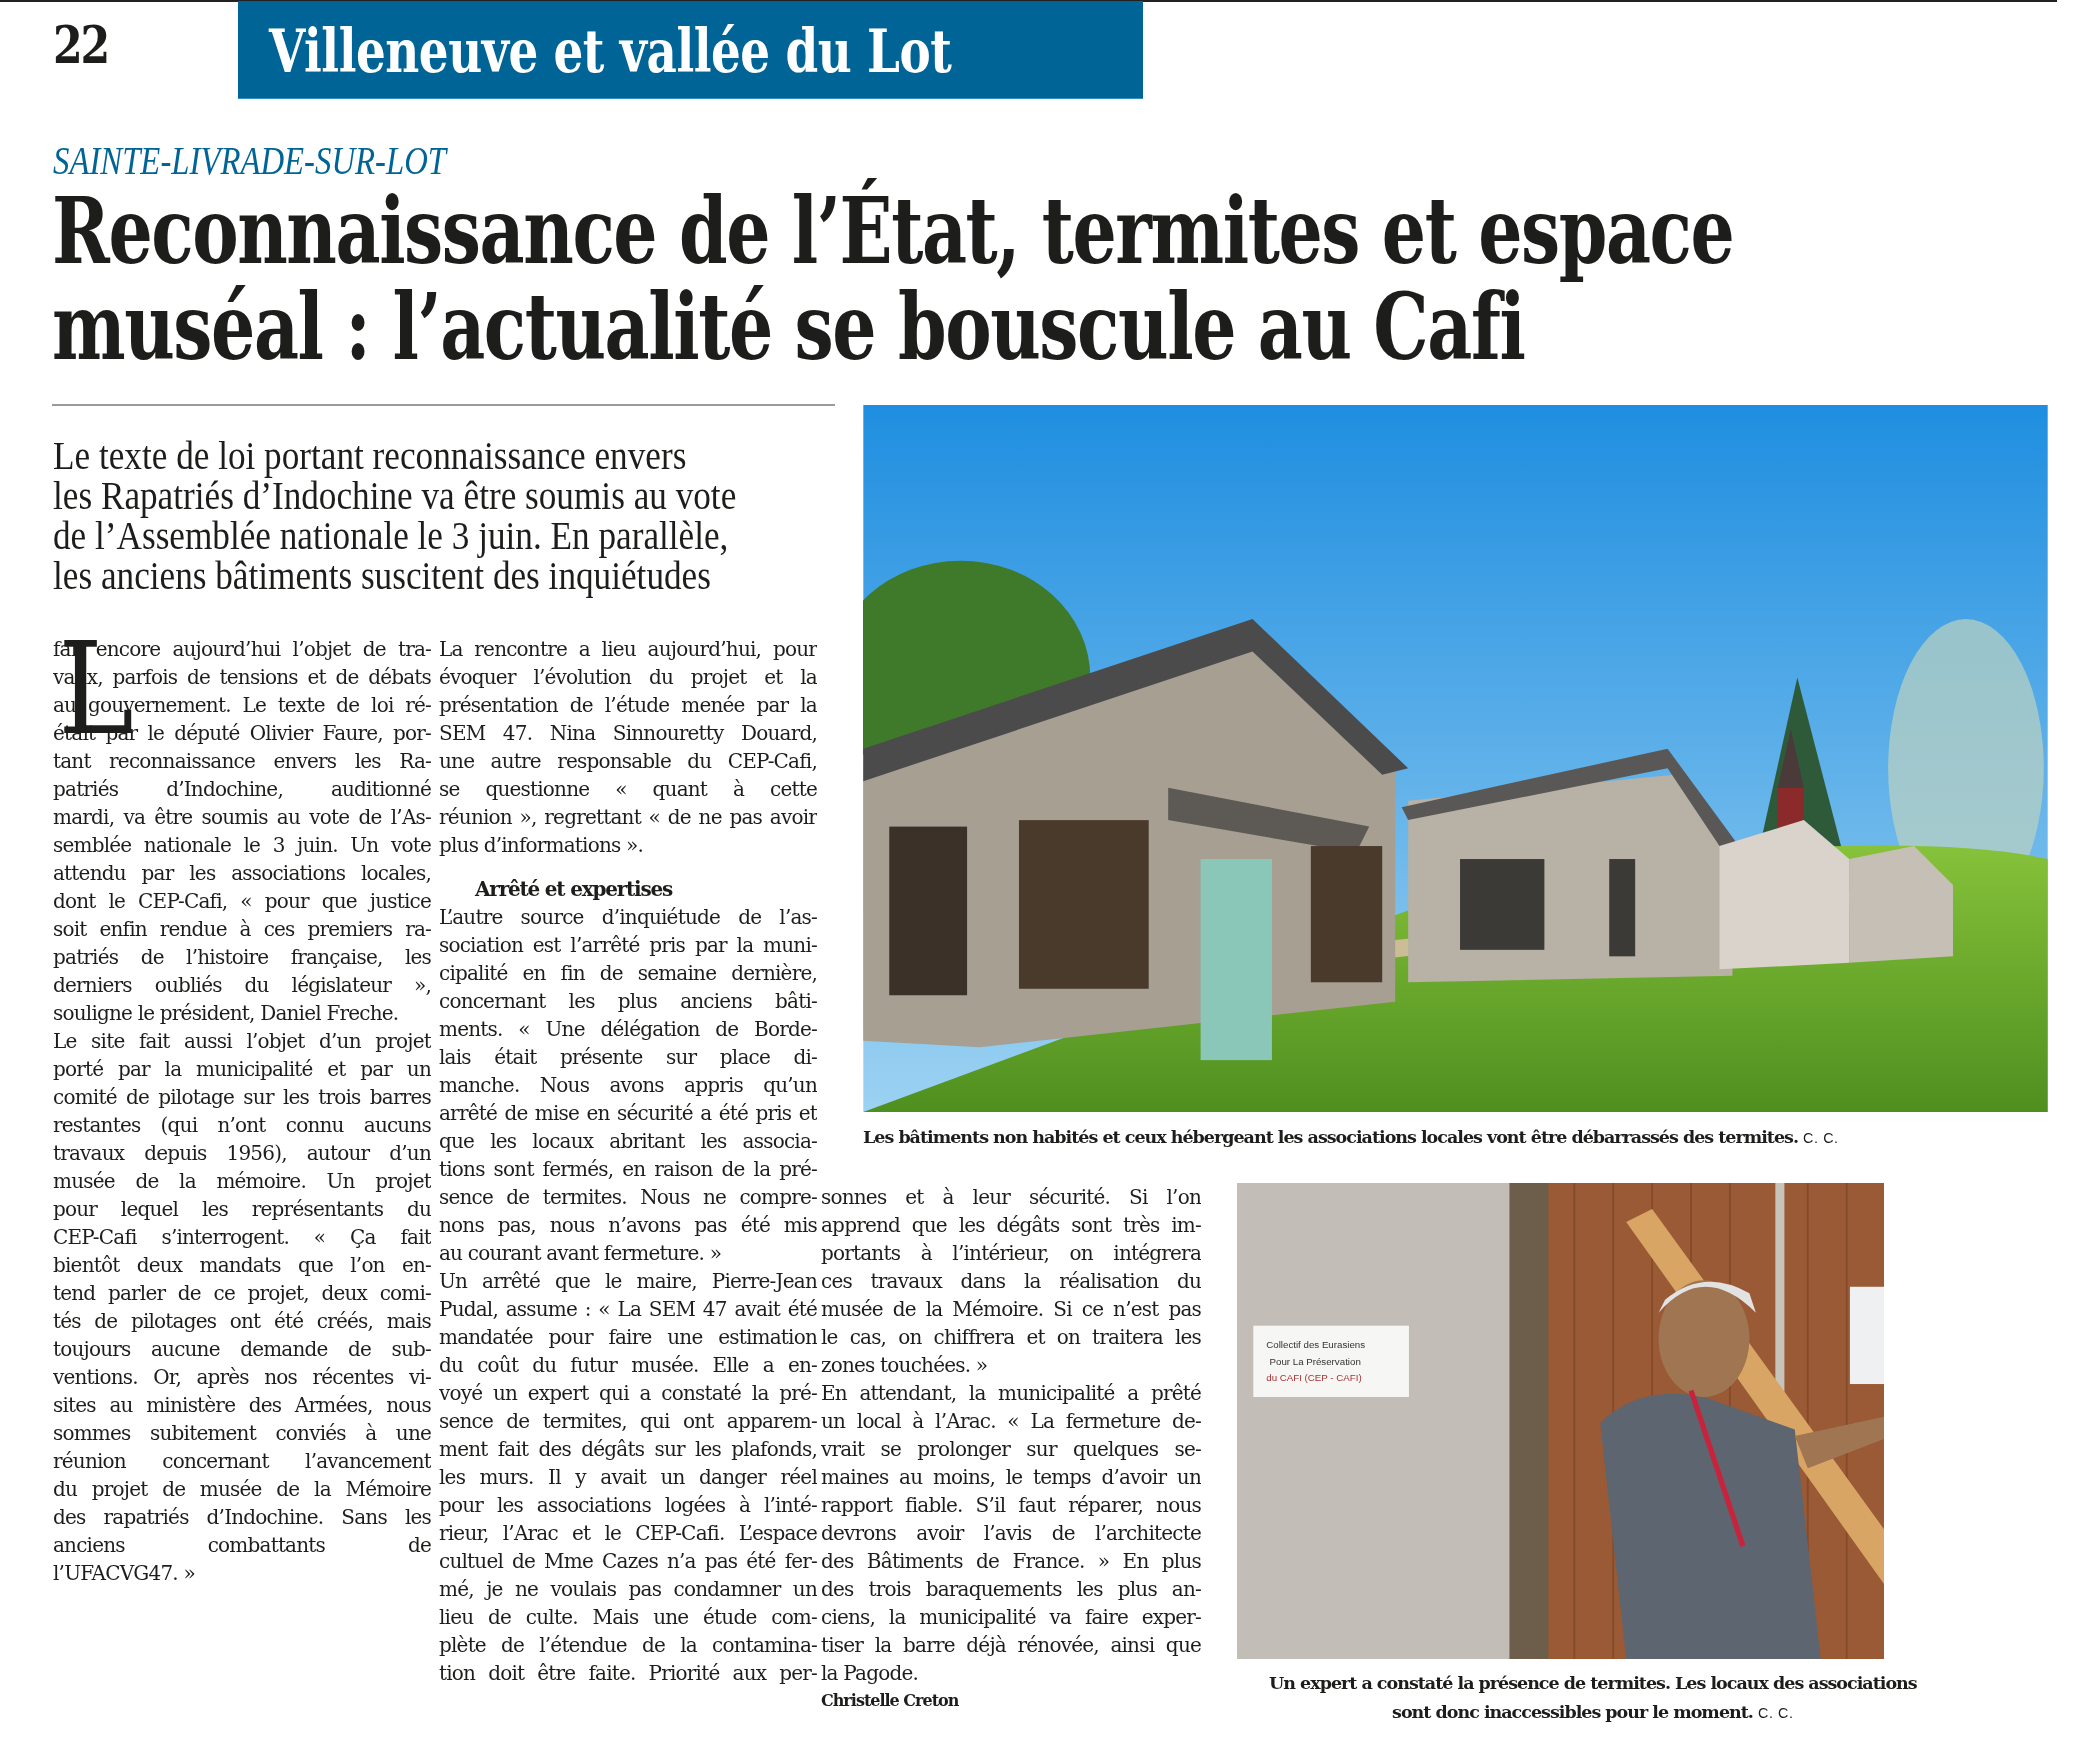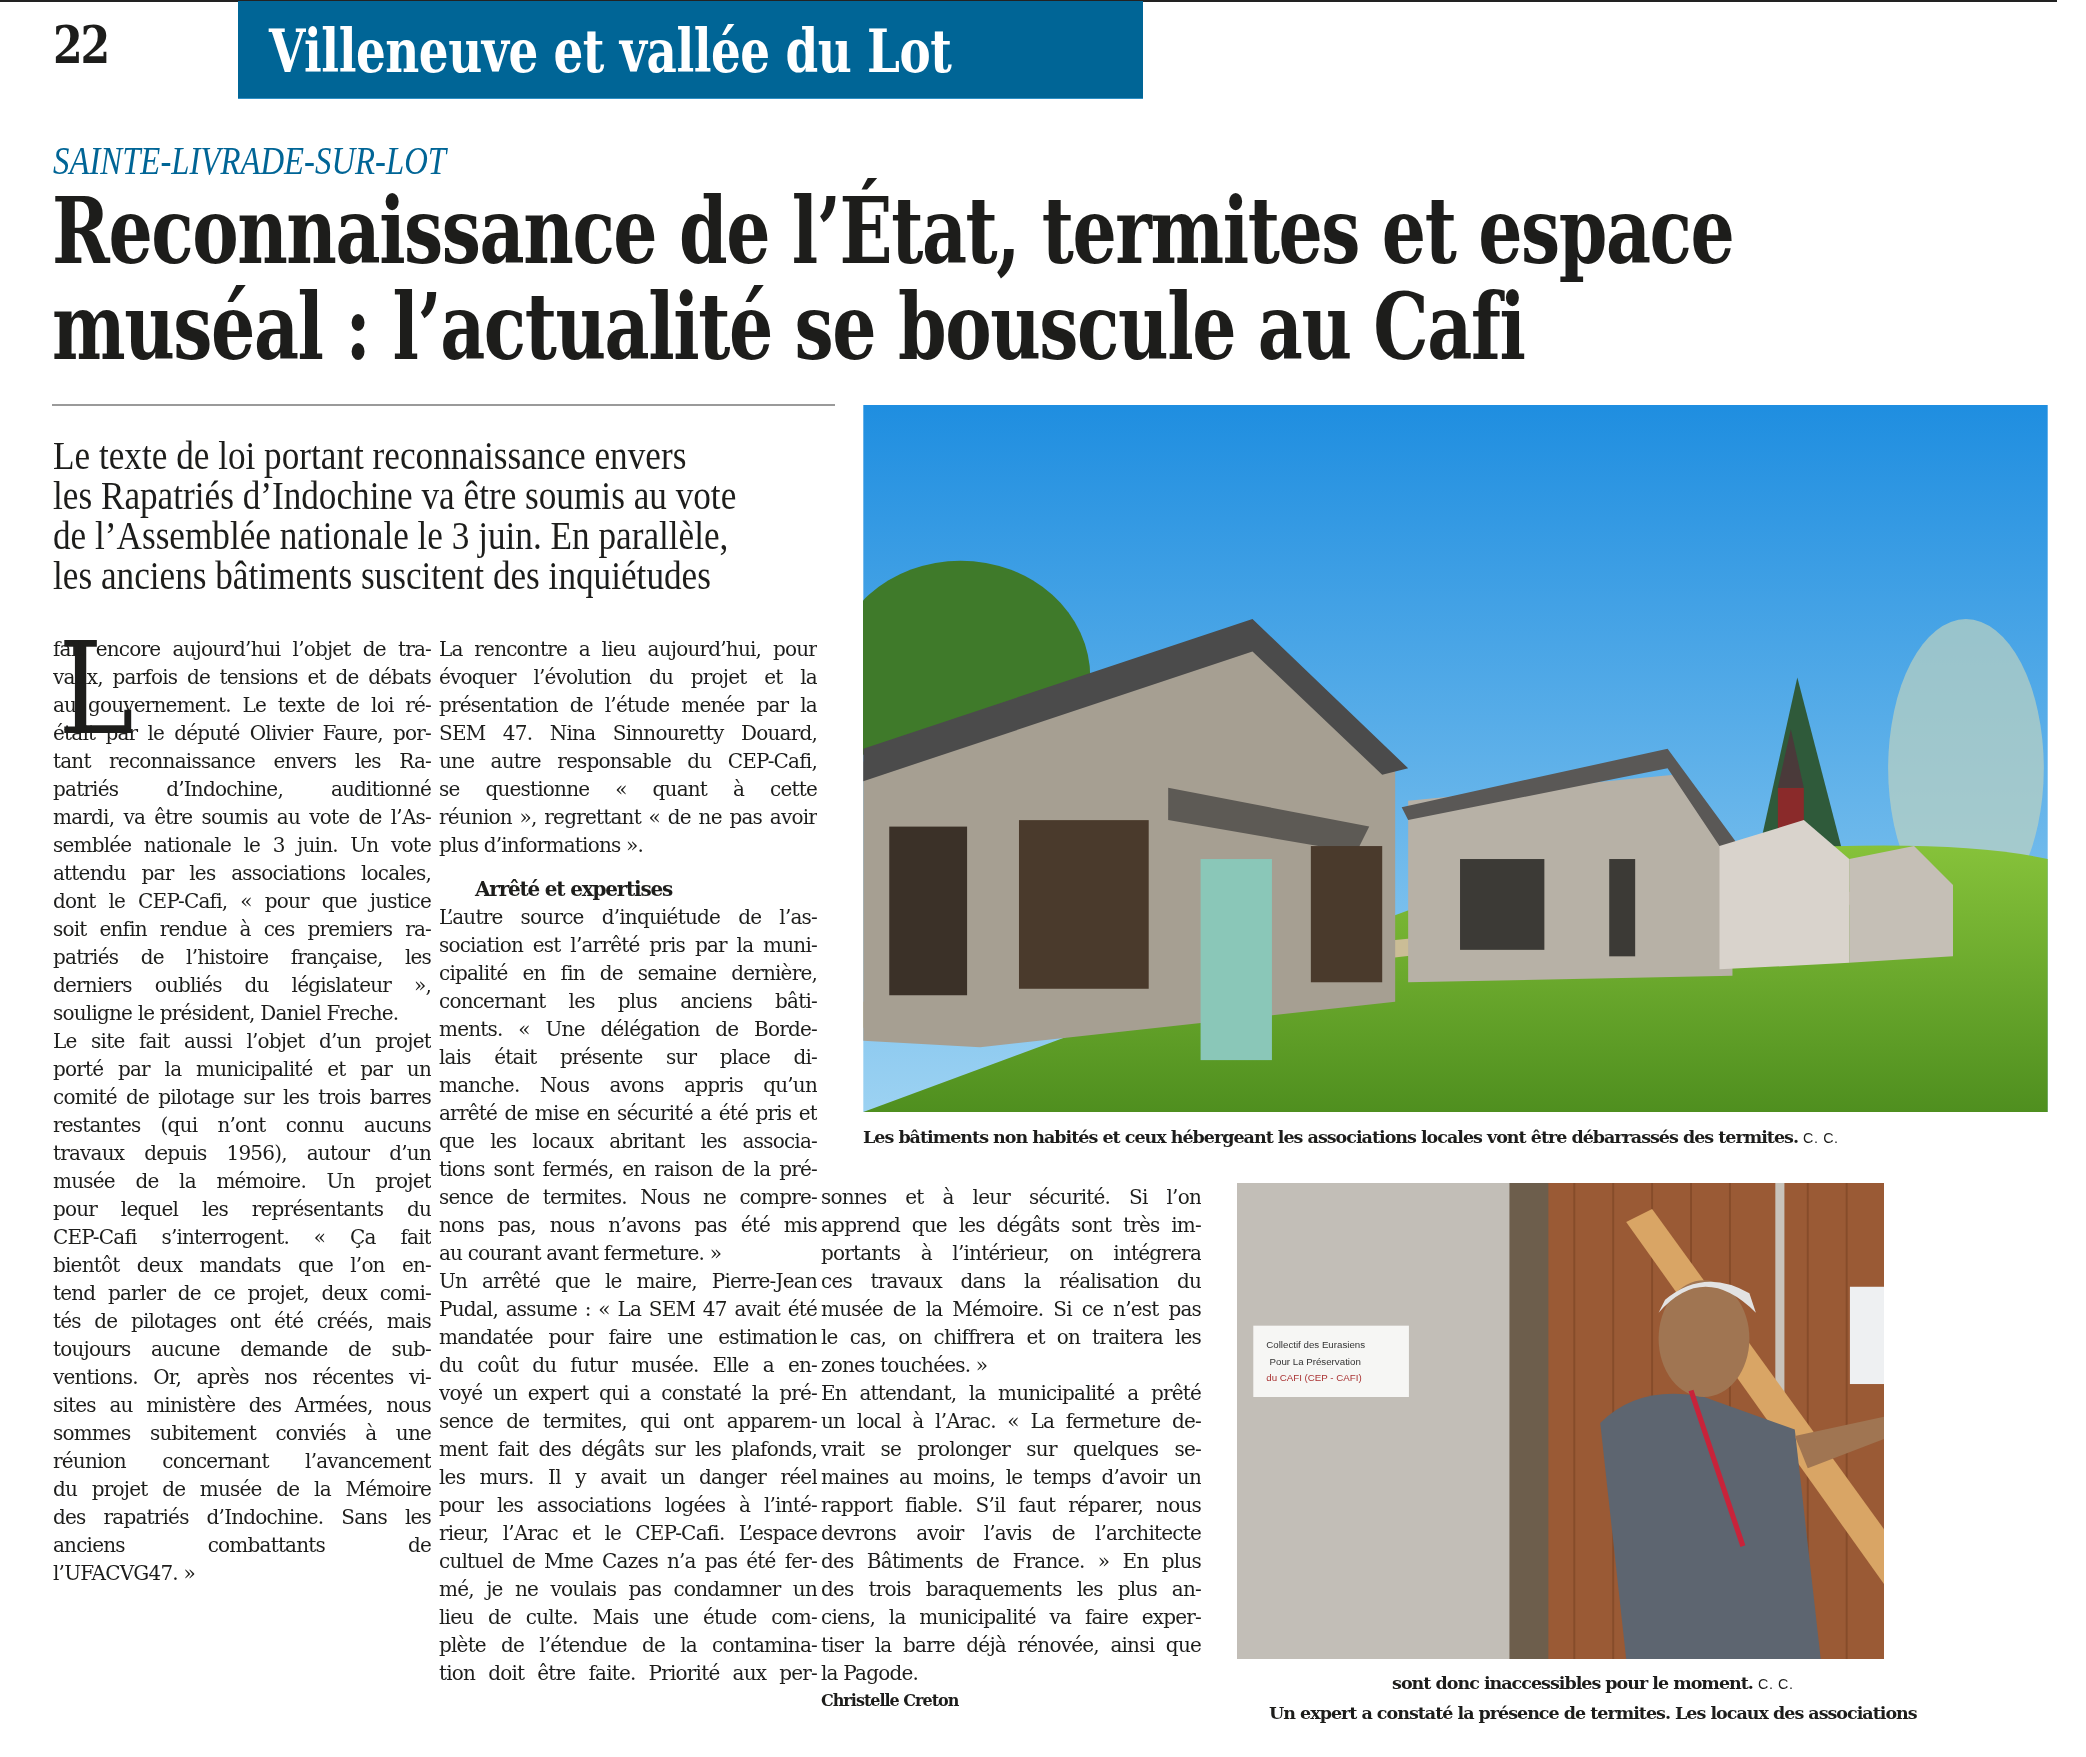--- a/index.html
+++ b/index.html
@@ -233,17 +233,17 @@
     <text x="50" y="280" font-family="Liberation Sans, sans-serif" font-size="15" fill="#333">Pour La Préservation</text>
     <text x="45" y="305" font-family="Liberation Sans, sans-serif" font-size="15" fill="#a33">du CAFI (CEP - CAFI)</text>
     <path d="M560 370 Q620 310 720 330 L860 380 L900 734 L600 734 Z" fill="#5d6570"></path>
     <ellipse cx="720" cy="240" rx="70" ry="90" fill="#a07552"></ellipse>
     <path d="M650 200 Q720 120 800 200 L790 170 Q720 130 660 180 Z" fill="#e2e2e2"></path>
     <line x1="700" y1="320" x2="780" y2="560" stroke="#c8233a" stroke-width="8"></line>
     <path d="M860 390 L1000 360 L1010 390 L880 440 Z" fill="#a07552"></path>
   </svg>
 </div>
 <div class="abs caption cap2">
+  <div>Un expert a constaté la présence de termites. Les locaux des associations</div>
   <div><span>sont donc inaccessibles pour le moment.</span>
   <span class="credit">C. C.</span></div>
-  <div>Un expert a constaté la présence de termites. Les locaux des associations</div>
 </div>
 
 
 </body></html>

